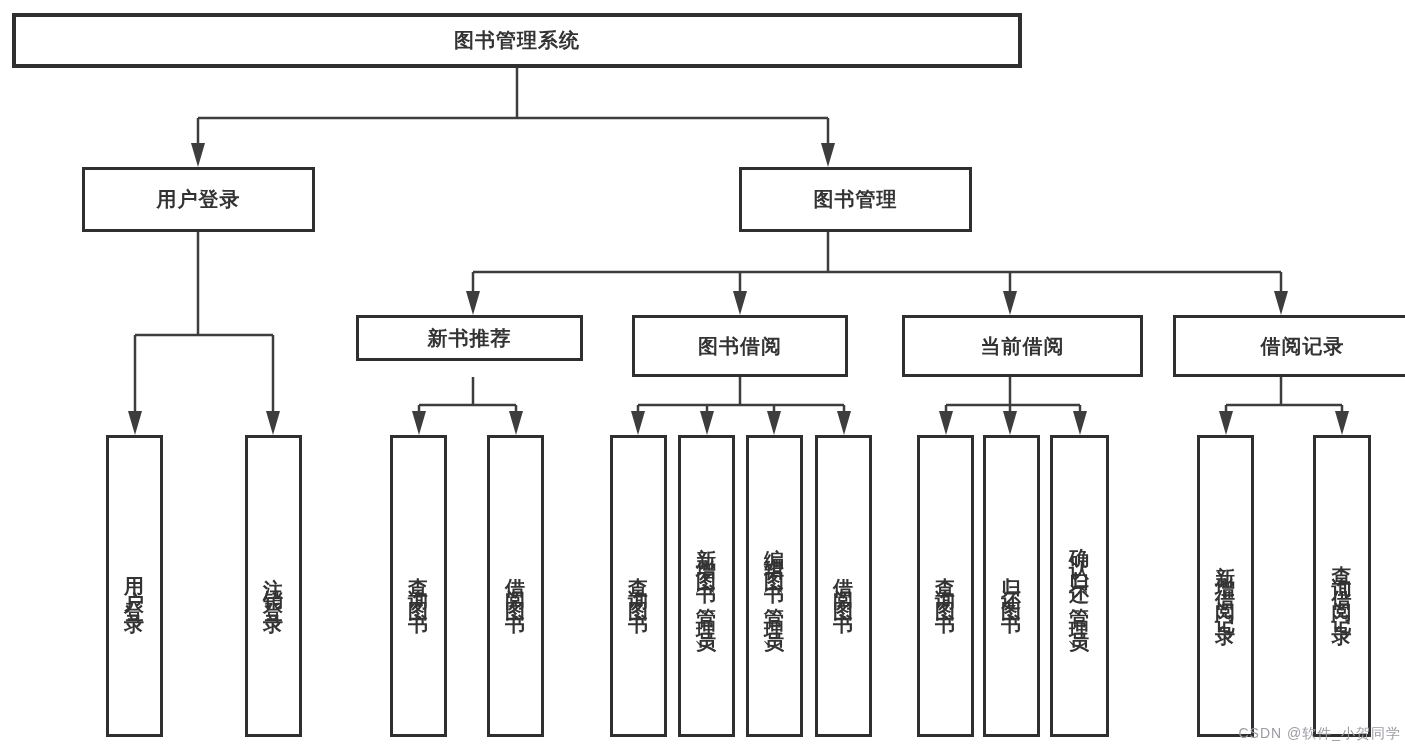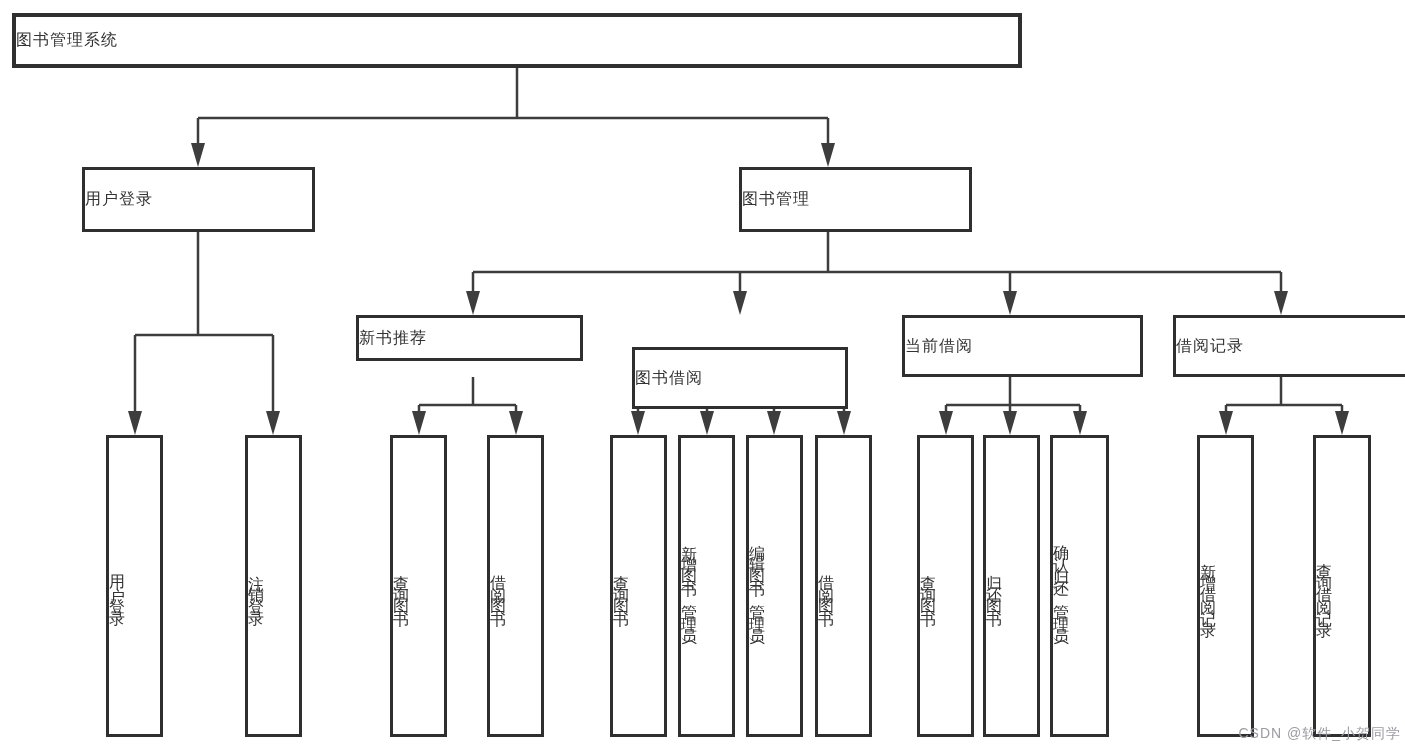--- a/index.html
+++ b/index.html
@@ -19,24 +19,26 @@
     overflow:hidden;
   }
   #connectors{position:absolute;left:0;top:0;width:1405px;height:747px;}
   .node{
     position:absolute;
     box-sizing:border-box;
     border:3px solid var(--border);
     background:var(--bg);
     display:flex;
     align-items:center;
-    font-size:16px;
+    justify-content:center;
+    font-size:20px;
     letter-spacing:1px;
     color:var(--text);
     z-index:2;
+    font-weight:bold;
   }
   .node.root{border-width:4px;}
   .node.leaf span{
     writing-mode:vertical-rl;
     letter-spacing:12px;
     line-height:1;
     white-space:nowrap;
   }
   #watermark{
     position:absolute;
@@ -116,21 +118,21 @@
   <div class="node" style="left:82px;top:167px;width:233px;height:65px;">
     <span>用户登录</span>
   </div>
   <div class="node" style="left:712px;top:167px;width:233px;height:65px;margin-left:27px;">
     <span>图书管理</span>
   </div>
 
   <div class="node" style="left:356px;top:315px;width:227px;height:46px;">
     <span>新书推荐</span>
   </div>
-  <div class="node" style="left:632px;top:315px;width:216px;height:62px;margin-top:32px;">
+  <div class="node" style="left:632px;top:315px;width:216px;height:62px;">
     <span>图书借阅</span>
   </div>
   <div class="node" style="left:902px;top:315px;width:241px;height:62px;">
     <span>当前借阅</span>
   </div>
   <div class="node" style="left:1173px;top:315px;width:259px;height:62px;">
     <span>借阅记录</span>
   </div>
 
   <div class="node leaf" style="left:106px;top:435px;width:57px;height:302px;">

